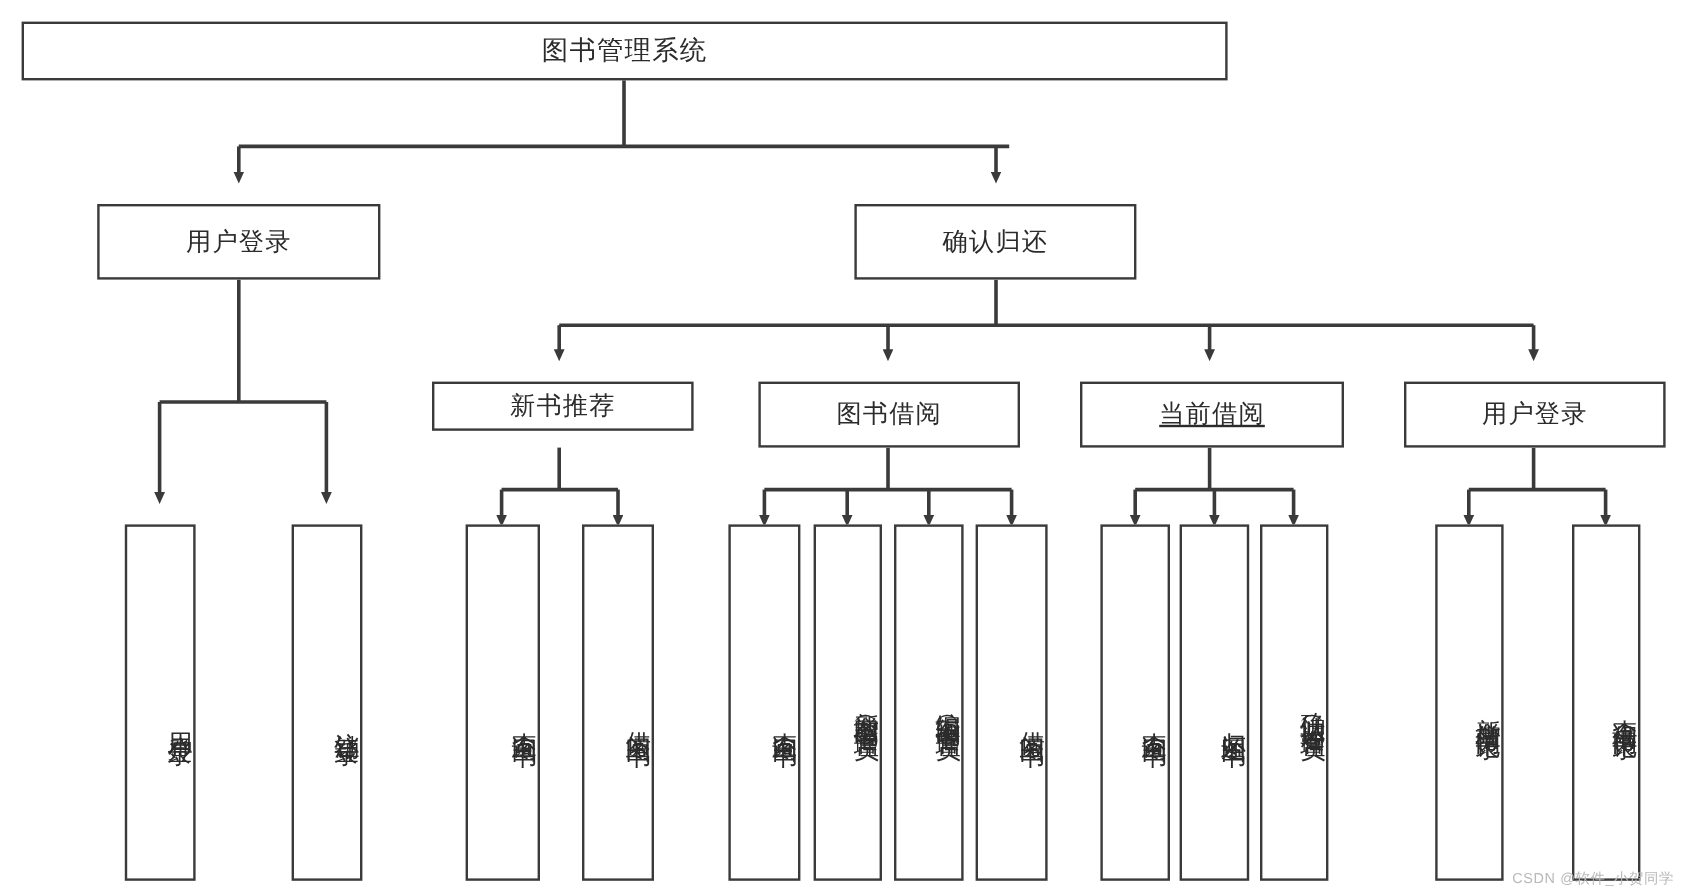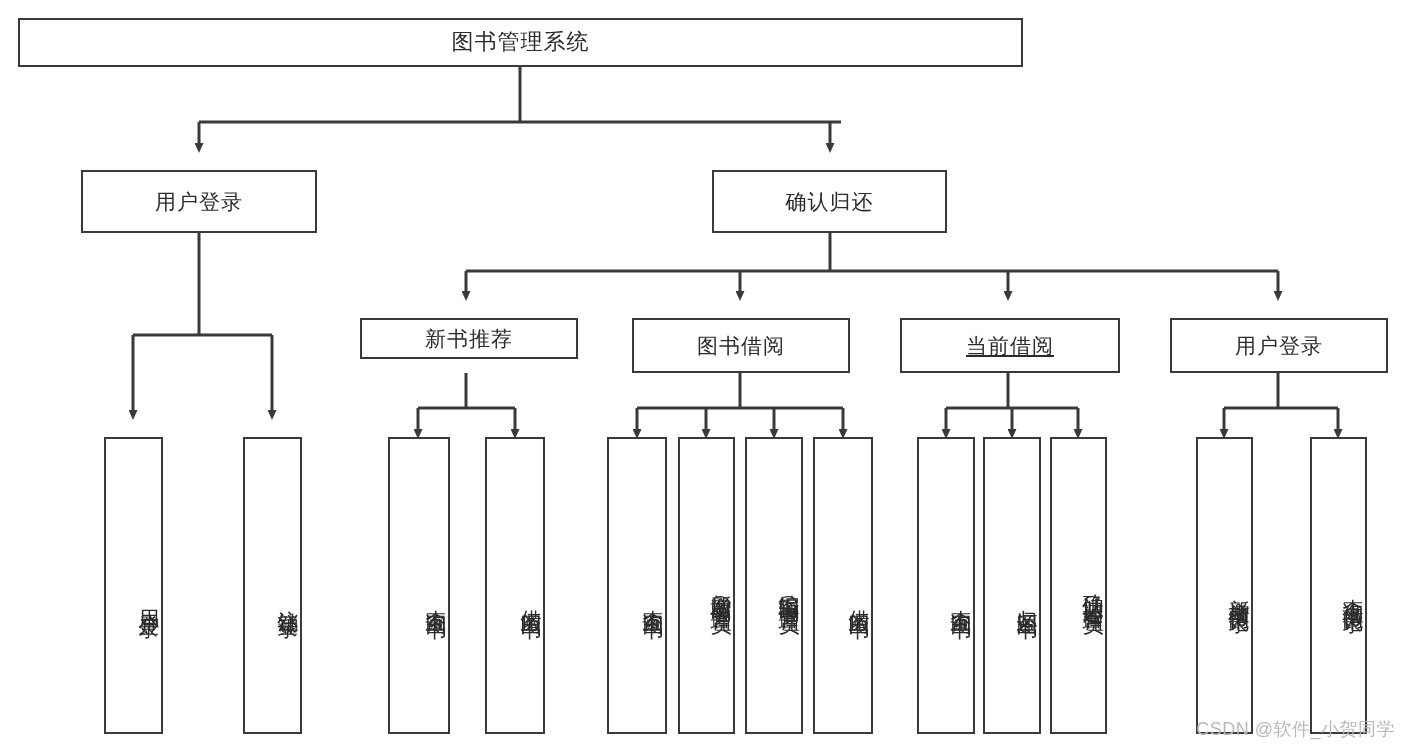--- a/index.html
+++ b/index.html
@@ -54,21 +54,21 @@
     justify-content: center;
     padding-top: 26px;
   }
   .node-v.tall-pad {
     padding-top: 10px;
   }
   .watermark {
     position: absolute;
     right: 10px;
     bottom: 6px;
-    font-size: 18px;
+    font-size: 12px;
     color: #b9b9b9;
     letter-spacing: 0.5px;
     white-space: nowrap;
     margin-top: 30px;
   }
 </style>
 </head>
 <body>
 
 <div id="canvas">

